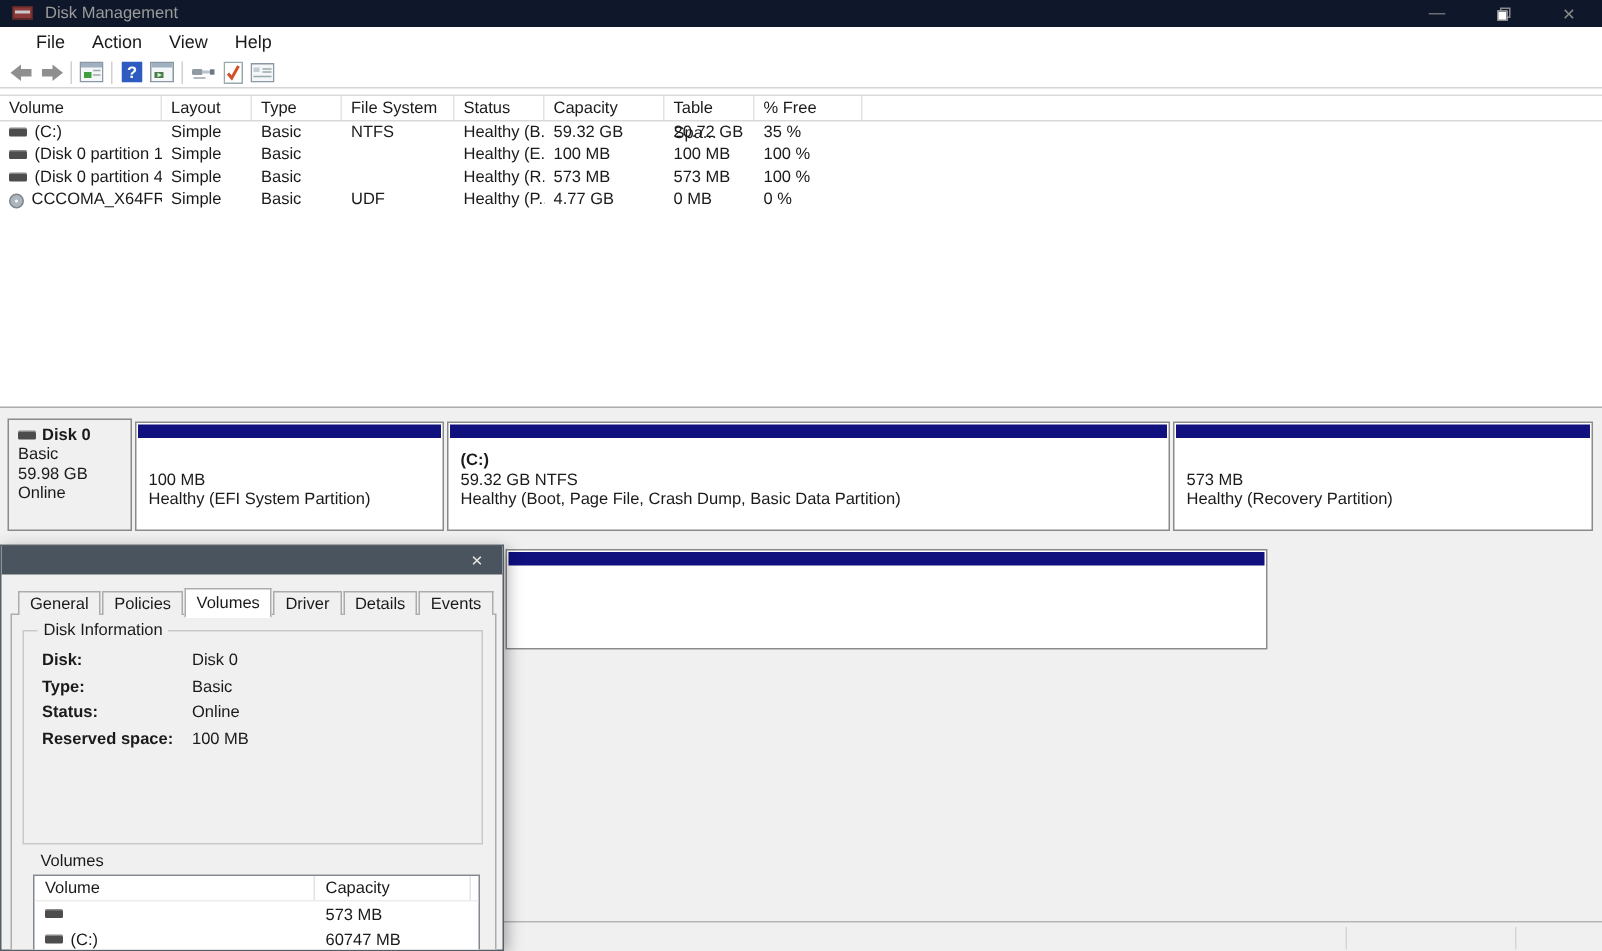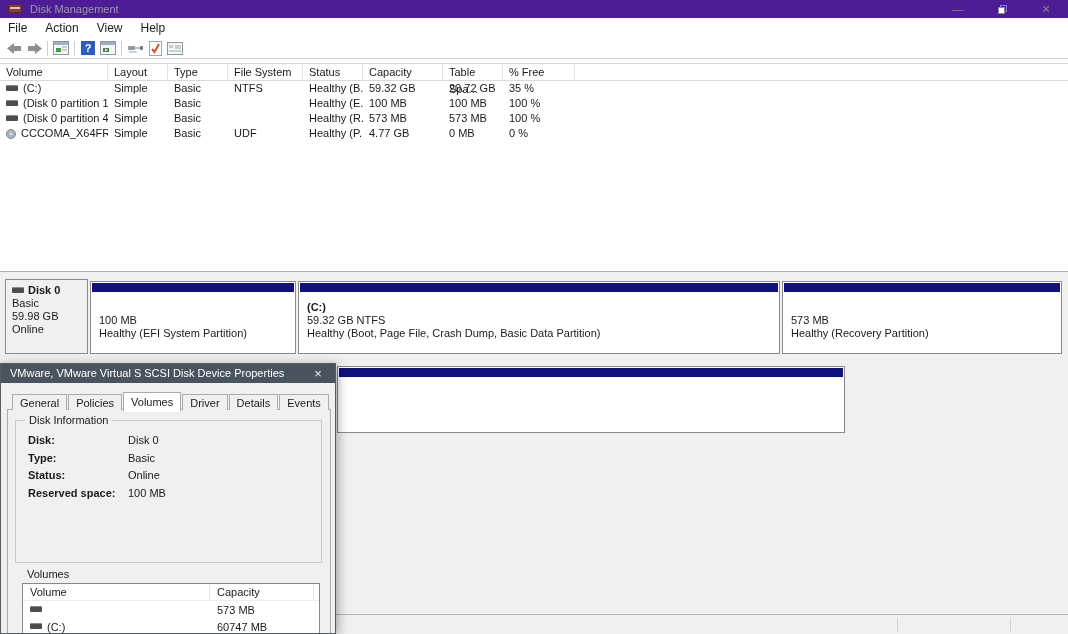--- a/index.html
+++ b/index.html
@@ -1,33 +1,33 @@
 <!DOCTYPE html>
 <html><head>
 <meta charset="utf-8">
 <style>
   * { margin:0; padding:0; box-sizing:border-box; }
   html,body { width:1068px; height:634px; overflow:hidden; background:#fff;
     font-family:"Liberation Sans","DejaVu Sans",sans-serif; font-size:11px; color:#1a1a1a; }
 
   
-  .titlebar { position:absolute; left:0; top:0; width:1068px; height:18px; background:#4c1d95; }
+  .titlebar { position:absolute; left:0; top:0; width:1068px; height:18px; background:#0f172a; }
   .app-icon { position:absolute; left:8px; top:3px; width:14px; height:12px; }
   .app-icon .tower { position:absolute; left:0; top:1px; width:14px; height:9px; background:#8b3a3a; border:1px solid #5e2727; }
   .app-icon .slot { position:absolute; left:2px; top:4px; width:10px; height:2px; background:#c9c9c9; }
   .title-text { position:absolute; left:30px; top:3px; color:#9b9b9b; font-size:11px; }
   .win-btns { position:absolute; right:0; top:0; height:18px; display:flex; }
   .win-btn { width:44px; height:18px; display:flex; align-items:center; justify-content:center; color:#8a8a8a; font-size:11px; }
   .restore-glyph { position:relative; width:9px; height:9px; }
   .restore-glyph .r1 { position:absolute; left:0; bottom:0; width:7px; height:7px; border:1px solid #8a8a8a; background:#fff; }
   .restore-glyph .r2 { position:absolute; right:0; top:0; width:7px; height:7px; border:1px solid #8a8a8a; }
 
   .menubar { position:absolute; left:0; top:18px; width:1068px; height:20px; background:#fff; display:flex; align-items:center; font-size:12px; }
   .menu-item { padding:0 9px; height:20px; line-height:20px; }
-  .menu-item:first-child { padding-left:8px; }
+  .menu-item:first-child { padding-left:24px; }
 
   .toolbar { position:absolute; left:0; top:38px; width:1068px; height:21px; background:#fff;
     border-bottom:1px solid #d4d4d4; display:flex; align-items:center; padding-left:4px; }
   .tb-icon { width:20px; height:17px; display:flex; align-items:center; justify-content:center; }
   .tb-sep { width:1px; height:15px; background:#d0d0d0; margin:0 3px; }
 
   
   .listpane { position:absolute; left:0; top:60px; width:1068px; height:211px; background:#fff; }
   .lv-header { position:absolute; left:0; top:3px; width:1068px; height:18px; border-top:1px solid #d9d9d9; border-bottom:1px solid #d9d9d9; display:flex; }
   .lv-h { height:100%; line-height:17px; padding-left:6px; border-right:1px solid #e3e3e3; }
@@ -277,21 +277,20 @@
   </div>
 </div>
 
 <div class="statusbar">
   <div class="sb-div" style="left:897px;"></div>
   <div class="sb-div" style="left:1010px;"></div>
 </div>
 
 <div class="dialog">
   <div class="dlg-title">
-    <span>VMware, VMware Virtual S SCSI Disk Device Properties</span>
     <span class="dlg-close">×</span>
   </div>
 
   <div class="tabs">
     <div class="tab">General</div>
     <div class="tab">Policies</div>
     <div class="tab active">Volumes</div>
     <div class="tab">Driver</div>
     <div class="tab">Details</div>
     <div class="tab">Events</div>

